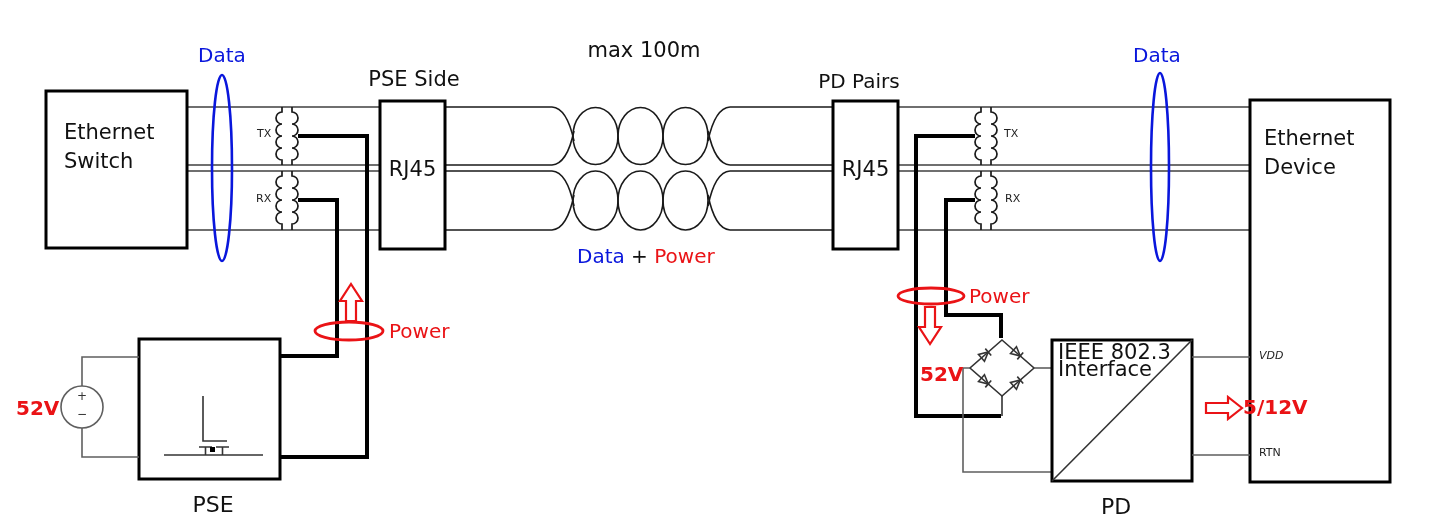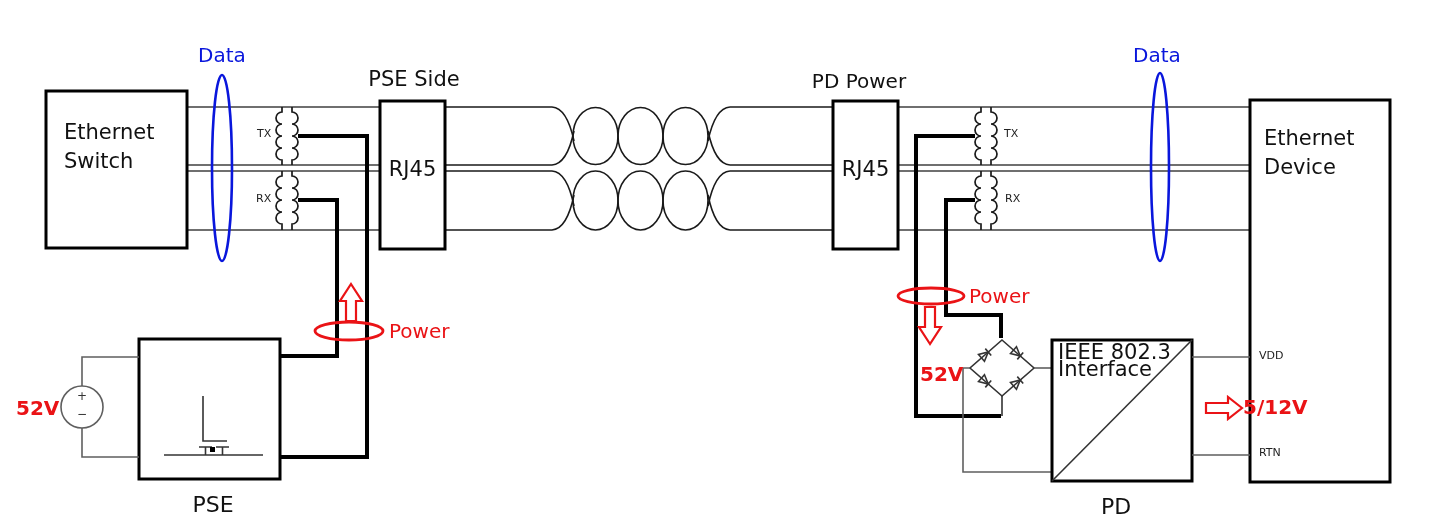--- a/index.html
+++ b/index.html
@@ -144,26 +144,30 @@
     <path class="redArrow" d="M351 284 L362 301 H356 V321 H346 V301 H340 Z"></path>
     <path class="redArrow" d="M930 344 L919 327 H925 V307 H935 V327 H941 Z"></path>
     <path class="redArrow" d="M1242 408 L1228 397 V403 H1206 V413 H1228 V419 Z"></path>
   </svg>
 
   <div class="lbl f20 blue center" style="left:196px;top:44px;width:52px;">Data</div>
 
   <div class="lbl f21 center" style="left:358px;top:67px;width:112px;">PSE Side</div>
 
   <div class="lbl f21 center" style="left:556px;top:38px;width:176px;">
-  </div>
-
-  <div class="lbl f20 center" style="left:811px;top:70px;width:96px;">PD Power</div>
+    <div>max 100m</div>
+  </div>
+
+  <div class="lbl f20 center" style="left:811px;top:70px;width:96px;">PD Pairs</div>
 
   <div class="lbl f20 blue center" style="left:1130px;top:44px;width:54px;">Data</div>
 
+  <div class="lbl f20" style="left:577px;top:245px;">
+    <span class="blue">Data</span><span> + </span><span class="red">Power</span>
+  </div>
 
   <div class="lbl f21" style="left:64px;top:118px;line-height:29px;">
     <div>Ethernet</div>
     <div>Switch</div>
   </div>
 
   <div class="lbl f21" style="left:1264px;top:124px;line-height:29px;">
     <div>Ethernet</div>
     <div>Device</div>
   </div>
@@ -187,18 +191,18 @@
 
   <div class="lbl f22 center" style="left:186px;top:492px;width:54px;">PSE</div>
   <div class="lbl f22 center" style="left:1096px;top:494px;width:40px;">PD</div>
 
   <div class="lbl f15" style="left:1058px;top:344px;line-height:17px;">
     <div>IEEE 802.3</div>
     <div>Interface</div>
   </div>
 
 
-  <div class="lbl f11" style="left:1259px;top:350px;">VDD</div>
+  <div class="lbl f11" style="left:1259px;top:350px;font-style:italic;">VDD</div>
   <div class="lbl f11" style="left:1259px;top:447px;">RTN</div>
 
   <div class="lbl f20 red bold" style="left:1243px;top:396px;">5/12V</div>
 
 </div>
 
 </body></html>

